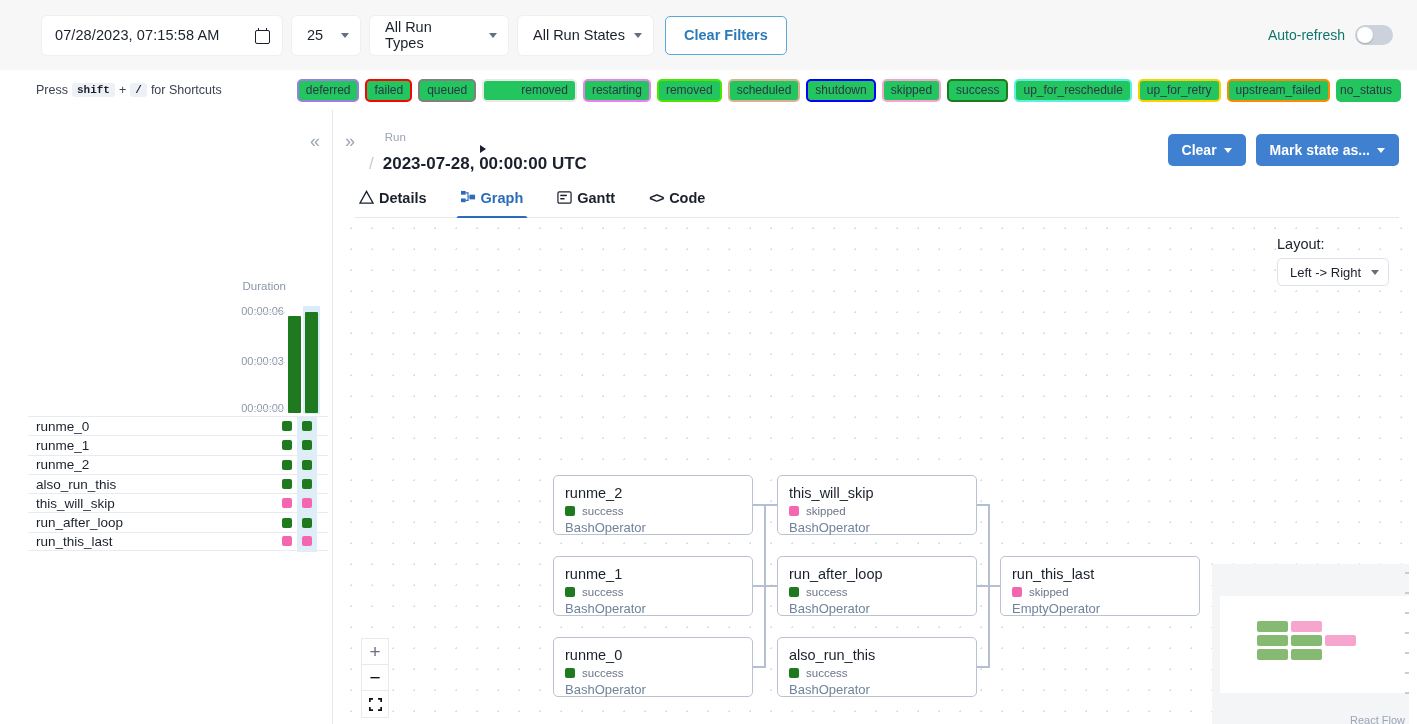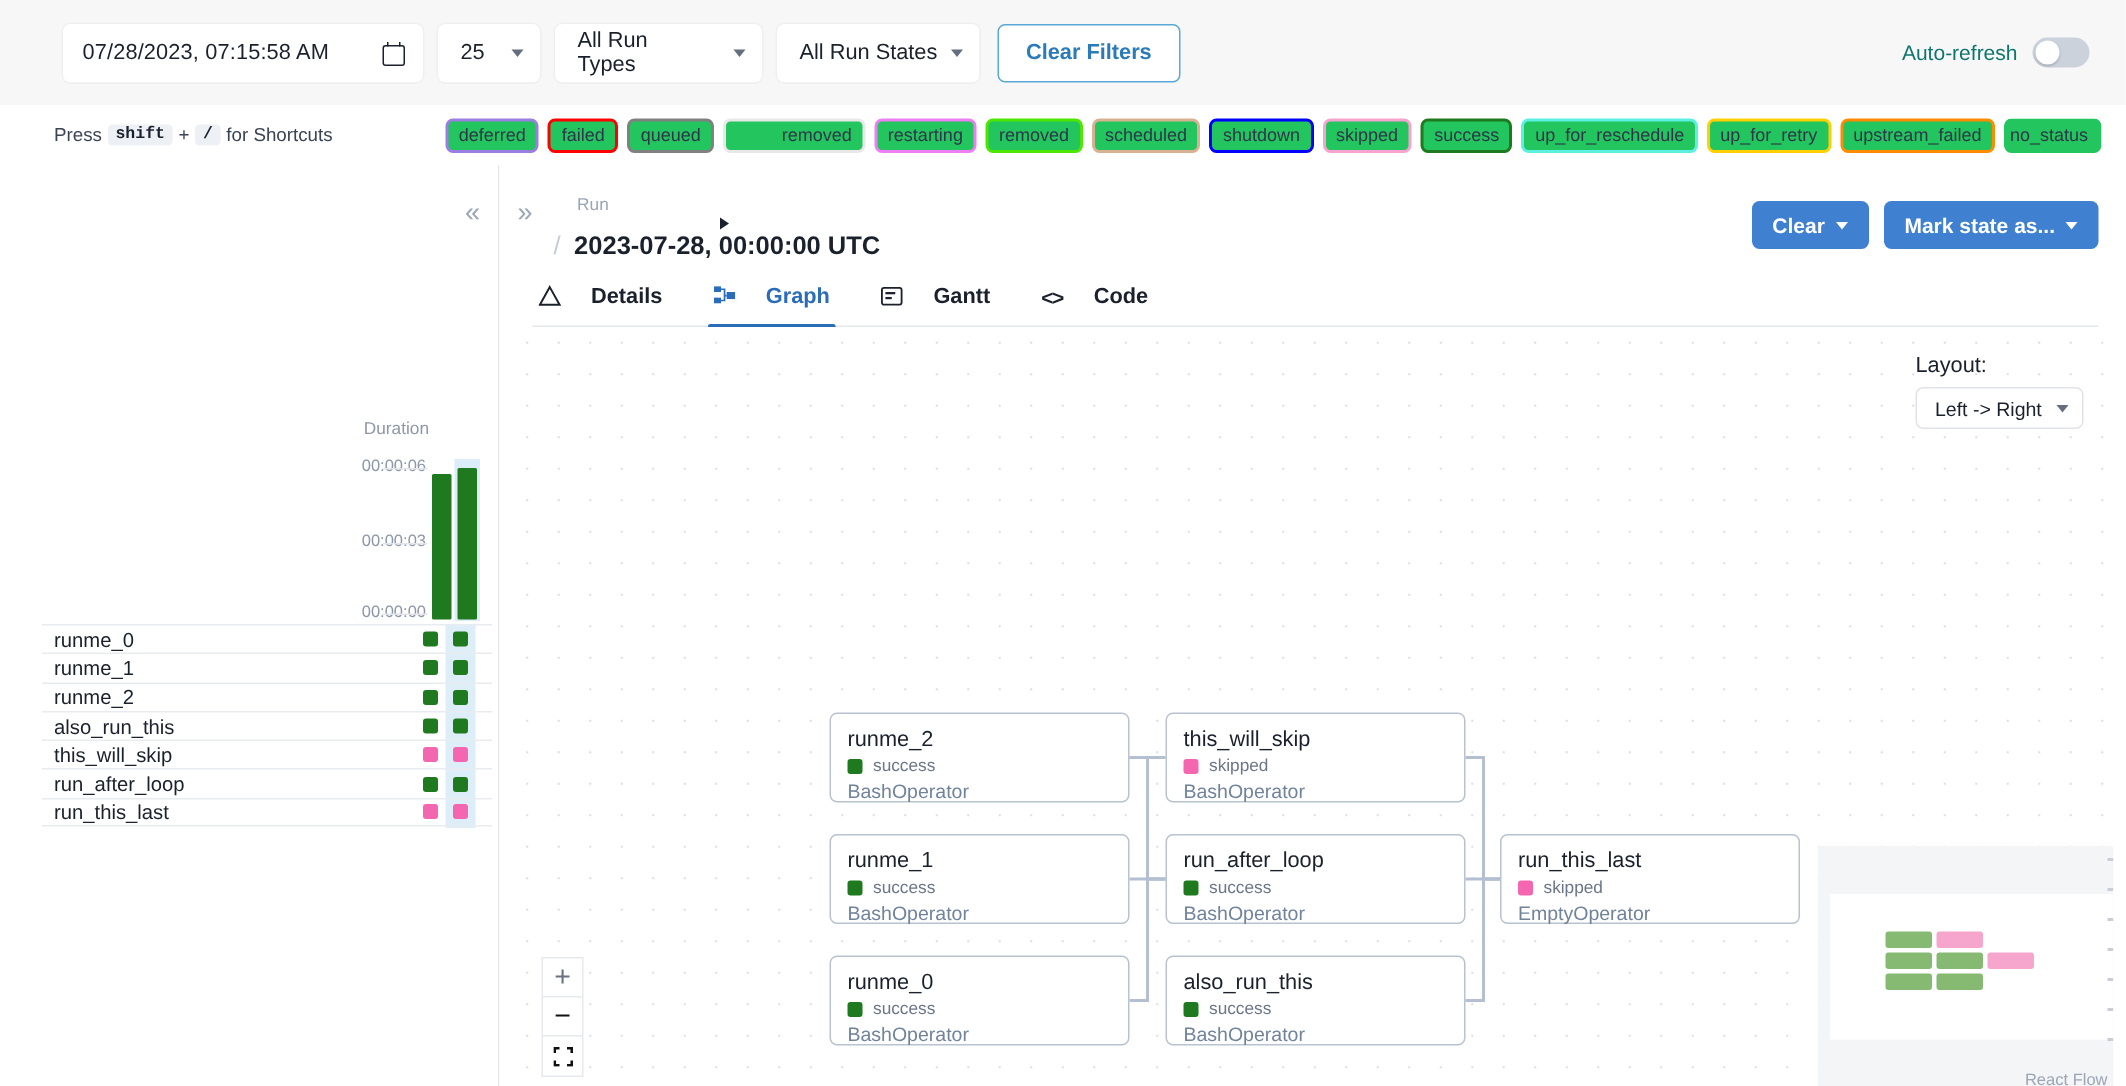--- a/index.html
+++ b/index.html
@@ -179,21 +179,21 @@
   .bluebtn .caret {
     width:0;height:0;border-left:4px solid transparent;border-right:4px solid transparent;
     border-top:5px solid #fff;
   }
   .tabbar {
     position: absolute; left: 22px; top: 68px; right: 18px; height: 40px;
     display: flex; align-items: center; gap: 26px;
     border-bottom: 1px solid #e4e7ec;
   }
   .tab {
-    display: flex; align-items: center; gap: 20px;
+    display: flex; align-items: center; gap: 5px;
     font-size: 14.5px; font-weight: bold; color: #1a202c;
     height: 40px; padding: 0 4px; position: relative;
   }
   .tab.active { color: #2b6cb9; }
   .tab.active::after {
     content:''; position:absolute; left:0; right:0; bottom:-1px;
     height:3px; background:#2b6cb9; border-radius:2px;
   }
   .tico { width: 15px; height: 15px; position: relative; display:inline-block; }
 

